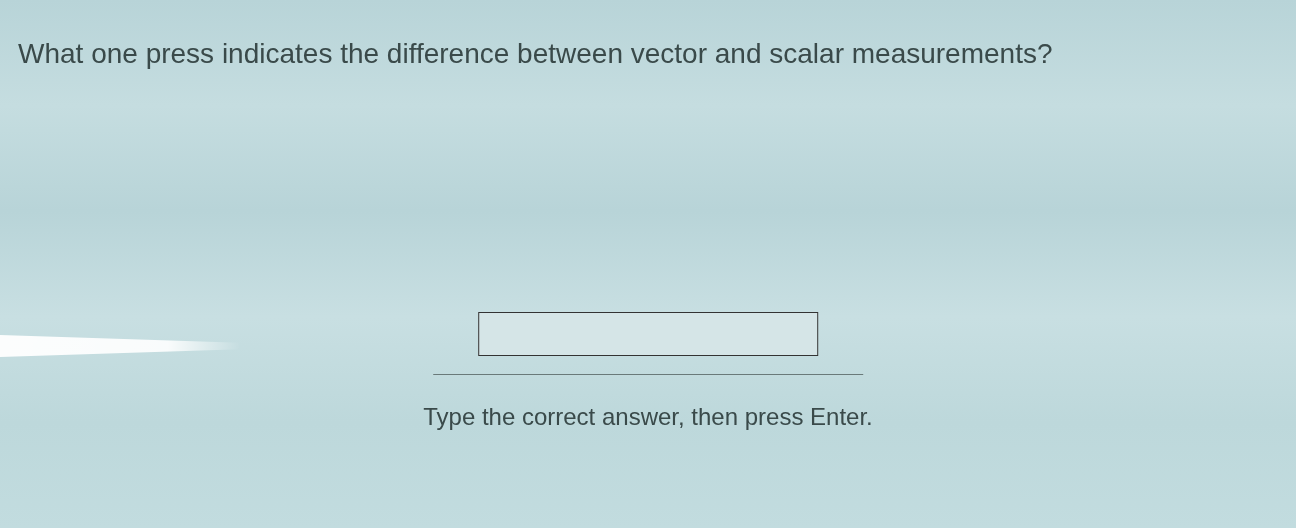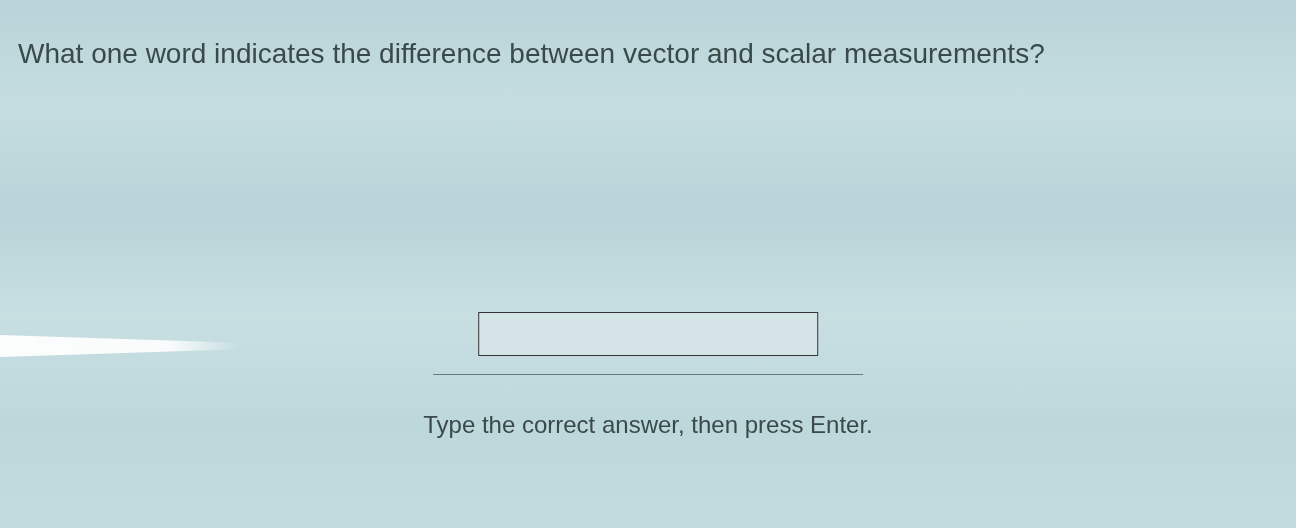--- a/index.html
+++ b/index.html
@@ -41,38 +41,38 @@
       padding: 0 10px;
       outline: none;
     }
     .answer-underline {
       width: 430px;
       height: 1px;
       background: #6a7a7a;
       margin-top: 18px;
     }
     .instruction {
-      margin-top: 36px;
+      margin-top: 28px;
       font-size: 24px;
       color: #3a4a4a;
     }
     .glare {
       position: absolute;
       top: 335px;
       left: 0;
       width: 240px;
       height: 22px;
       background: linear-gradient(90deg, rgba(255,255,255,0.95) 0%, rgba(255,255,255,0.9) 70%, rgba(255,255,255,0) 100%);
       clip-path: polygon(0 0, 100% 35%, 100% 65%, 0 100%);
     }
   </style>
 </head>
 <body>
 
-<div class="question">What one word indicates the difference between vector and scalar measurements?</div>
+<div class="question">What one press indicates the difference between vector and scalar measurements?</div>
 
 <div class="answer-area">
   <input type="text" class="answer-input" value="" style="">
   <div class="answer-underline"></div>
   <div class="instruction">Type the correct answer, then press Enter.</div>
 </div>
 
 <div class="glare"></div>
 
 </body></html>

